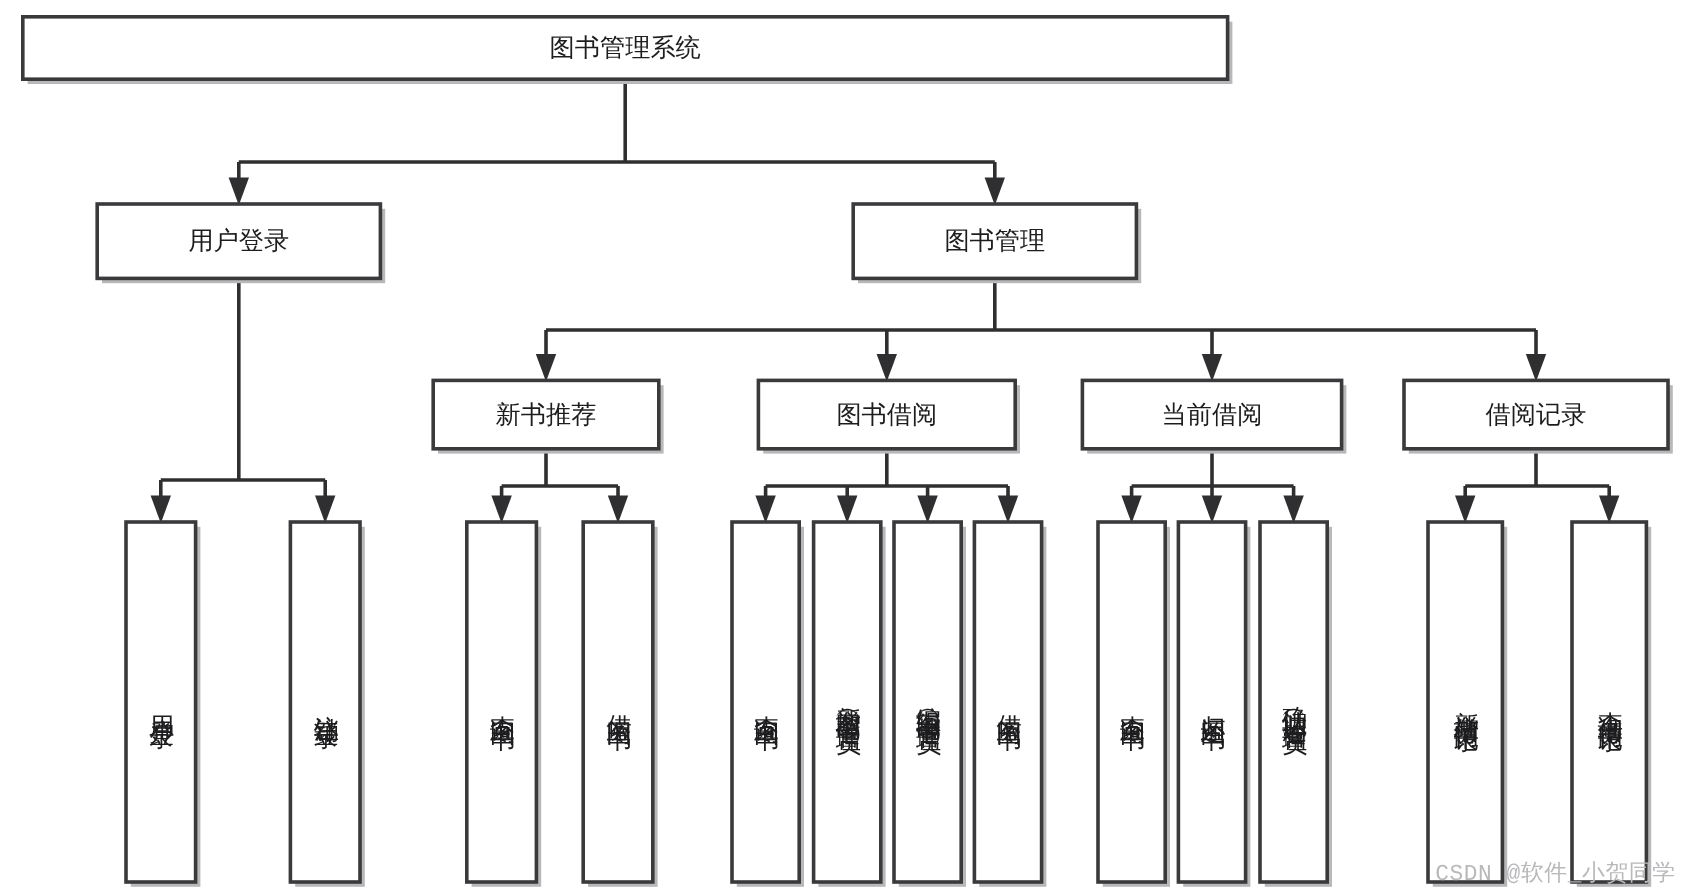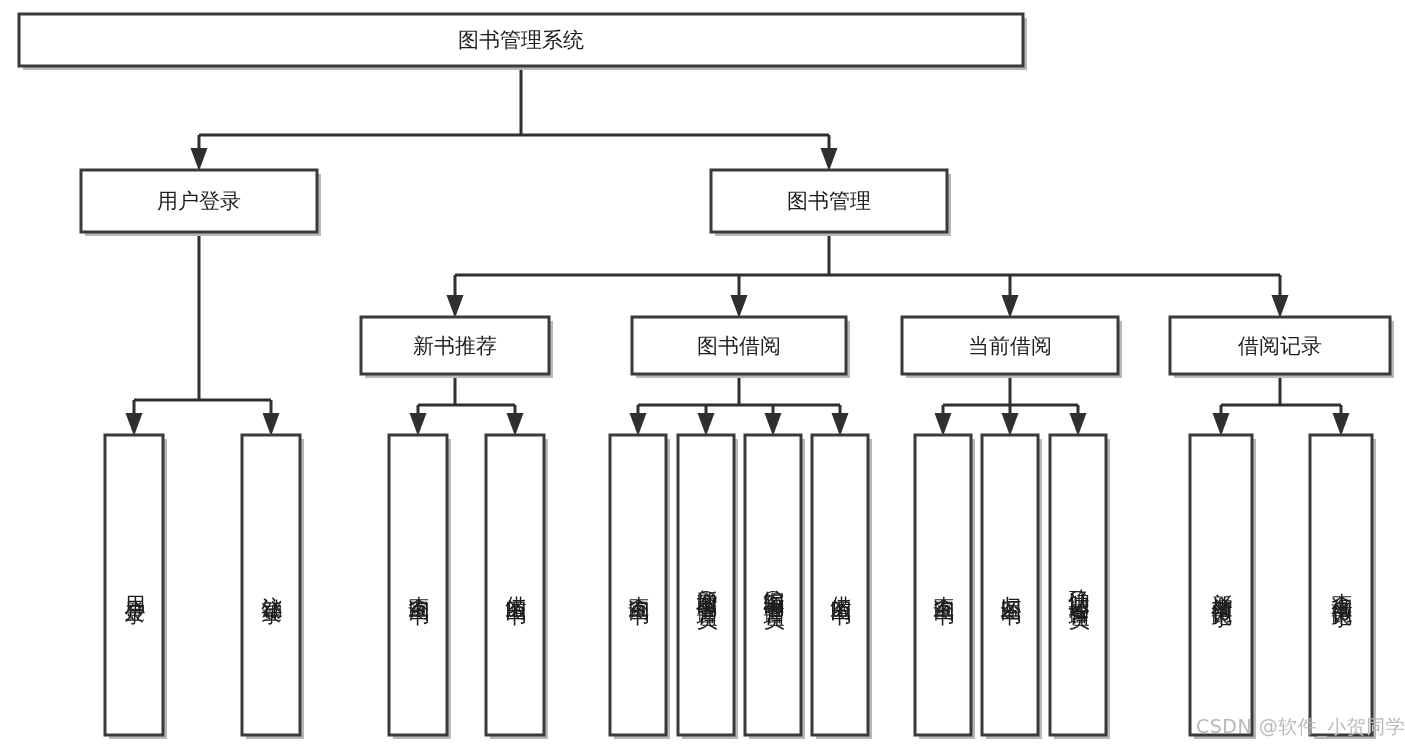--- a/index.html
+++ b/index.html
@@ -227,15 +227,15 @@
         <span>确认归还（管理员）</span>
       </div>
       <div class="leaf-label-v" style="left: 1190px; top: 435px; width: 62px; height: 300px;">
         <span>新增借阅记录</span>
       </div>
       <div class="leaf-label-v" style="left: 1310px; top: 435px; width: 62px; height: 300px;">
         <span>查询借阅记录</span>
       </div>
     </div>
 
-  <div class="watermark" style="left: 1196px; top: 714px;">CSDN @软件_小贺同学</div>
+  <div class="watermark" style="left: 1196px; top: 714px; font-family: Liberation Mono, monospace;">CSDN @软件_小贺同学</div>
 
 </div>
 
 </body></html>

